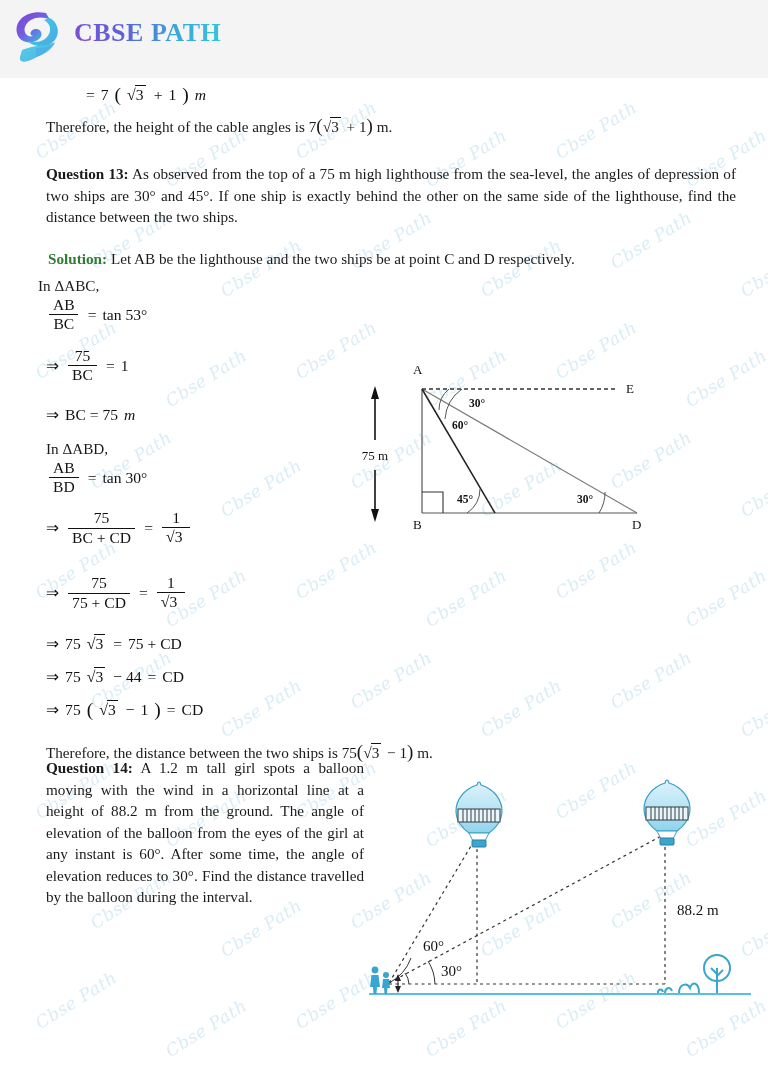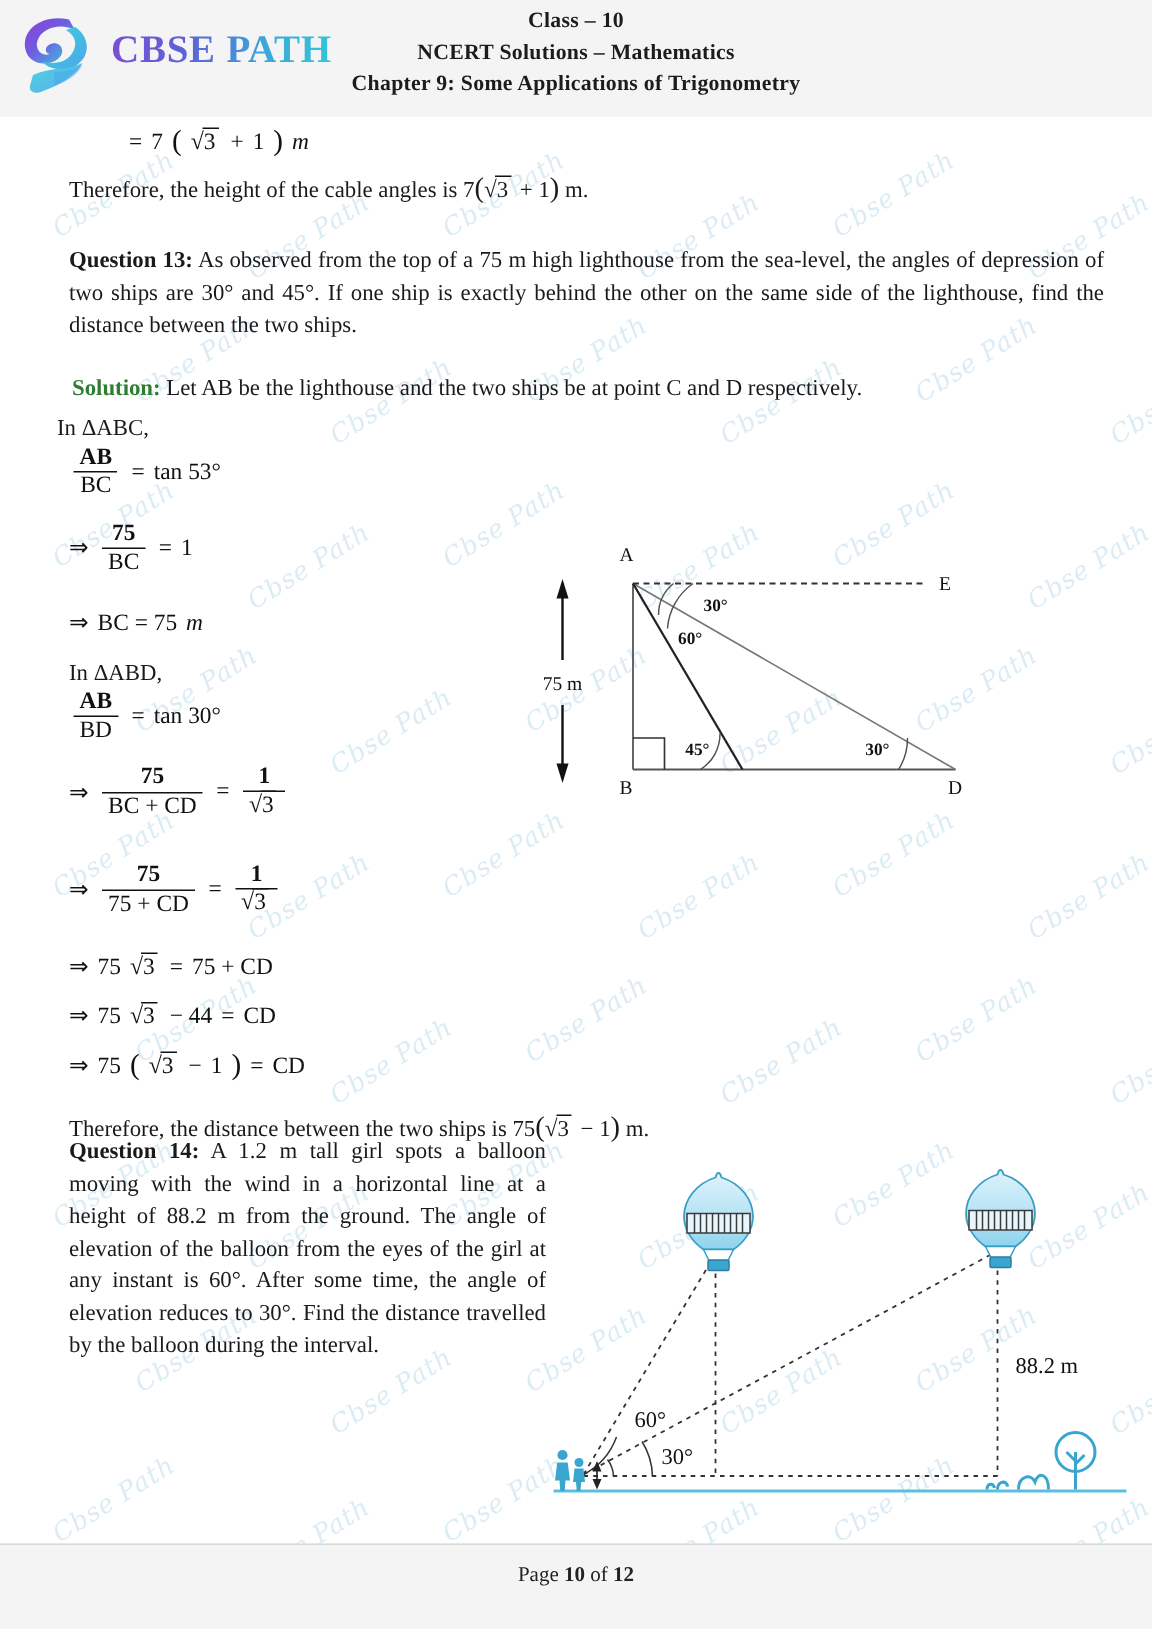--- a/index.html
+++ b/index.html
@@ -115,21 +115,21 @@
     gap: 6px;
   }
   .frac {
     display: inline-flex;
     flex-direction: column;
     align-items: center;
     vertical-align: middle;
     line-height: 1.05;
     margin: 0 3px;
   }
-  .frac .num { padding: 0 4px 1px 4px; font-weight: bold; }
+  .frac .num { padding: 0 4px 1px 4px; }
   .frac .den { padding: 1px 4px 0 4px; border-top: 1.3px solid #111; }
   .sqrt {
     display: inline-block;
     position: relative;
     padding: 0 2px 0 0;
   }
   .sqrt > .rad { font-size: 1.02em; }
   .sqrt > .arg {
     border-top: 1.2px solid #111;
     padding: 0 2px 0 1px;
@@ -248,25 +248,20 @@
               <stop offset="100%" stop-color="#4aa8e8"></stop>
             </linearGradient>
           </defs>
           <path d="M40 9 C22 5, 8 16, 11 29 C13 39, 26 41, 33 35 C38 31, 35 24, 29 25 C24 26, 23 31, 27 32 C22 34, 17 29, 19 23 C22 14, 35 11, 44 16 Z" fill="url(#lg1)"></path>
           <path d="M44 14 C54 20, 55 34, 44 40 C36 44, 26 42, 22 37 C29 39, 37 38, 41 33 C46 27, 45 20, 38 16 Z" fill="url(#lg2)"></path>
           <path d="M16 46 C27 41, 41 42, 49 38 C44 47, 33 53, 22 57 C17 59, 13 57, 14 53 Z" fill="url(#lg2)" opacity=".92"></path>
           <path d="M30 44 C38 44, 45 42, 49 39 C46 46, 38 51, 30 53 Z" fill="#4aa8e8" opacity=".55"></path>
         </svg>
       </div>
       <div class="brand">CBSE PATH</div>
-      <div class="header-lines">
-        <div class="hl1">Class – 10</div>
-        <div class="hl2">NCERT Solutions – Mathematics</div>
-        <div class="hl3">Chapter 9: Some Applications of Trigonometry</div>
-      </div>
     </div>
   </div>
 
   <div class="content">
 
     <div class="eq abs" style="left:86px; top:8px;">
       <span>=</span>
       <span>7</span>
       <span class="paren">(</span>
       <span class="sqrt"><span class="rad">√</span><span class="arg">3</span></span>
@@ -515,20 +510,14 @@
         <line x1="352" y1="190" x2="352" y2="215"></line>
         <line x1="352" y1="196" x2="346" y2="190"></line>
         <line x1="352" y1="198" x2="358" y2="192"></line>
         <path d="M314 215 C314 206 322 204 325 210 C327 203 334 204 334 215"></path>
         <path d="M300 215 C300 210 305 208 307 213"></path>
         <path d="M293 215 C293 211 297 210 298 214"></path>
       </g>
     </svg>
   </div>
 
-  <div class="footer">
-    <div class="footer-rule"></div>
-    <div class="footer-txt">
-      <span>Page </span><span class="b">10</span><span> of </span><span class="b">12</span>
-    </div>
-  </div>
 
 </div>
 
 </body></html>

